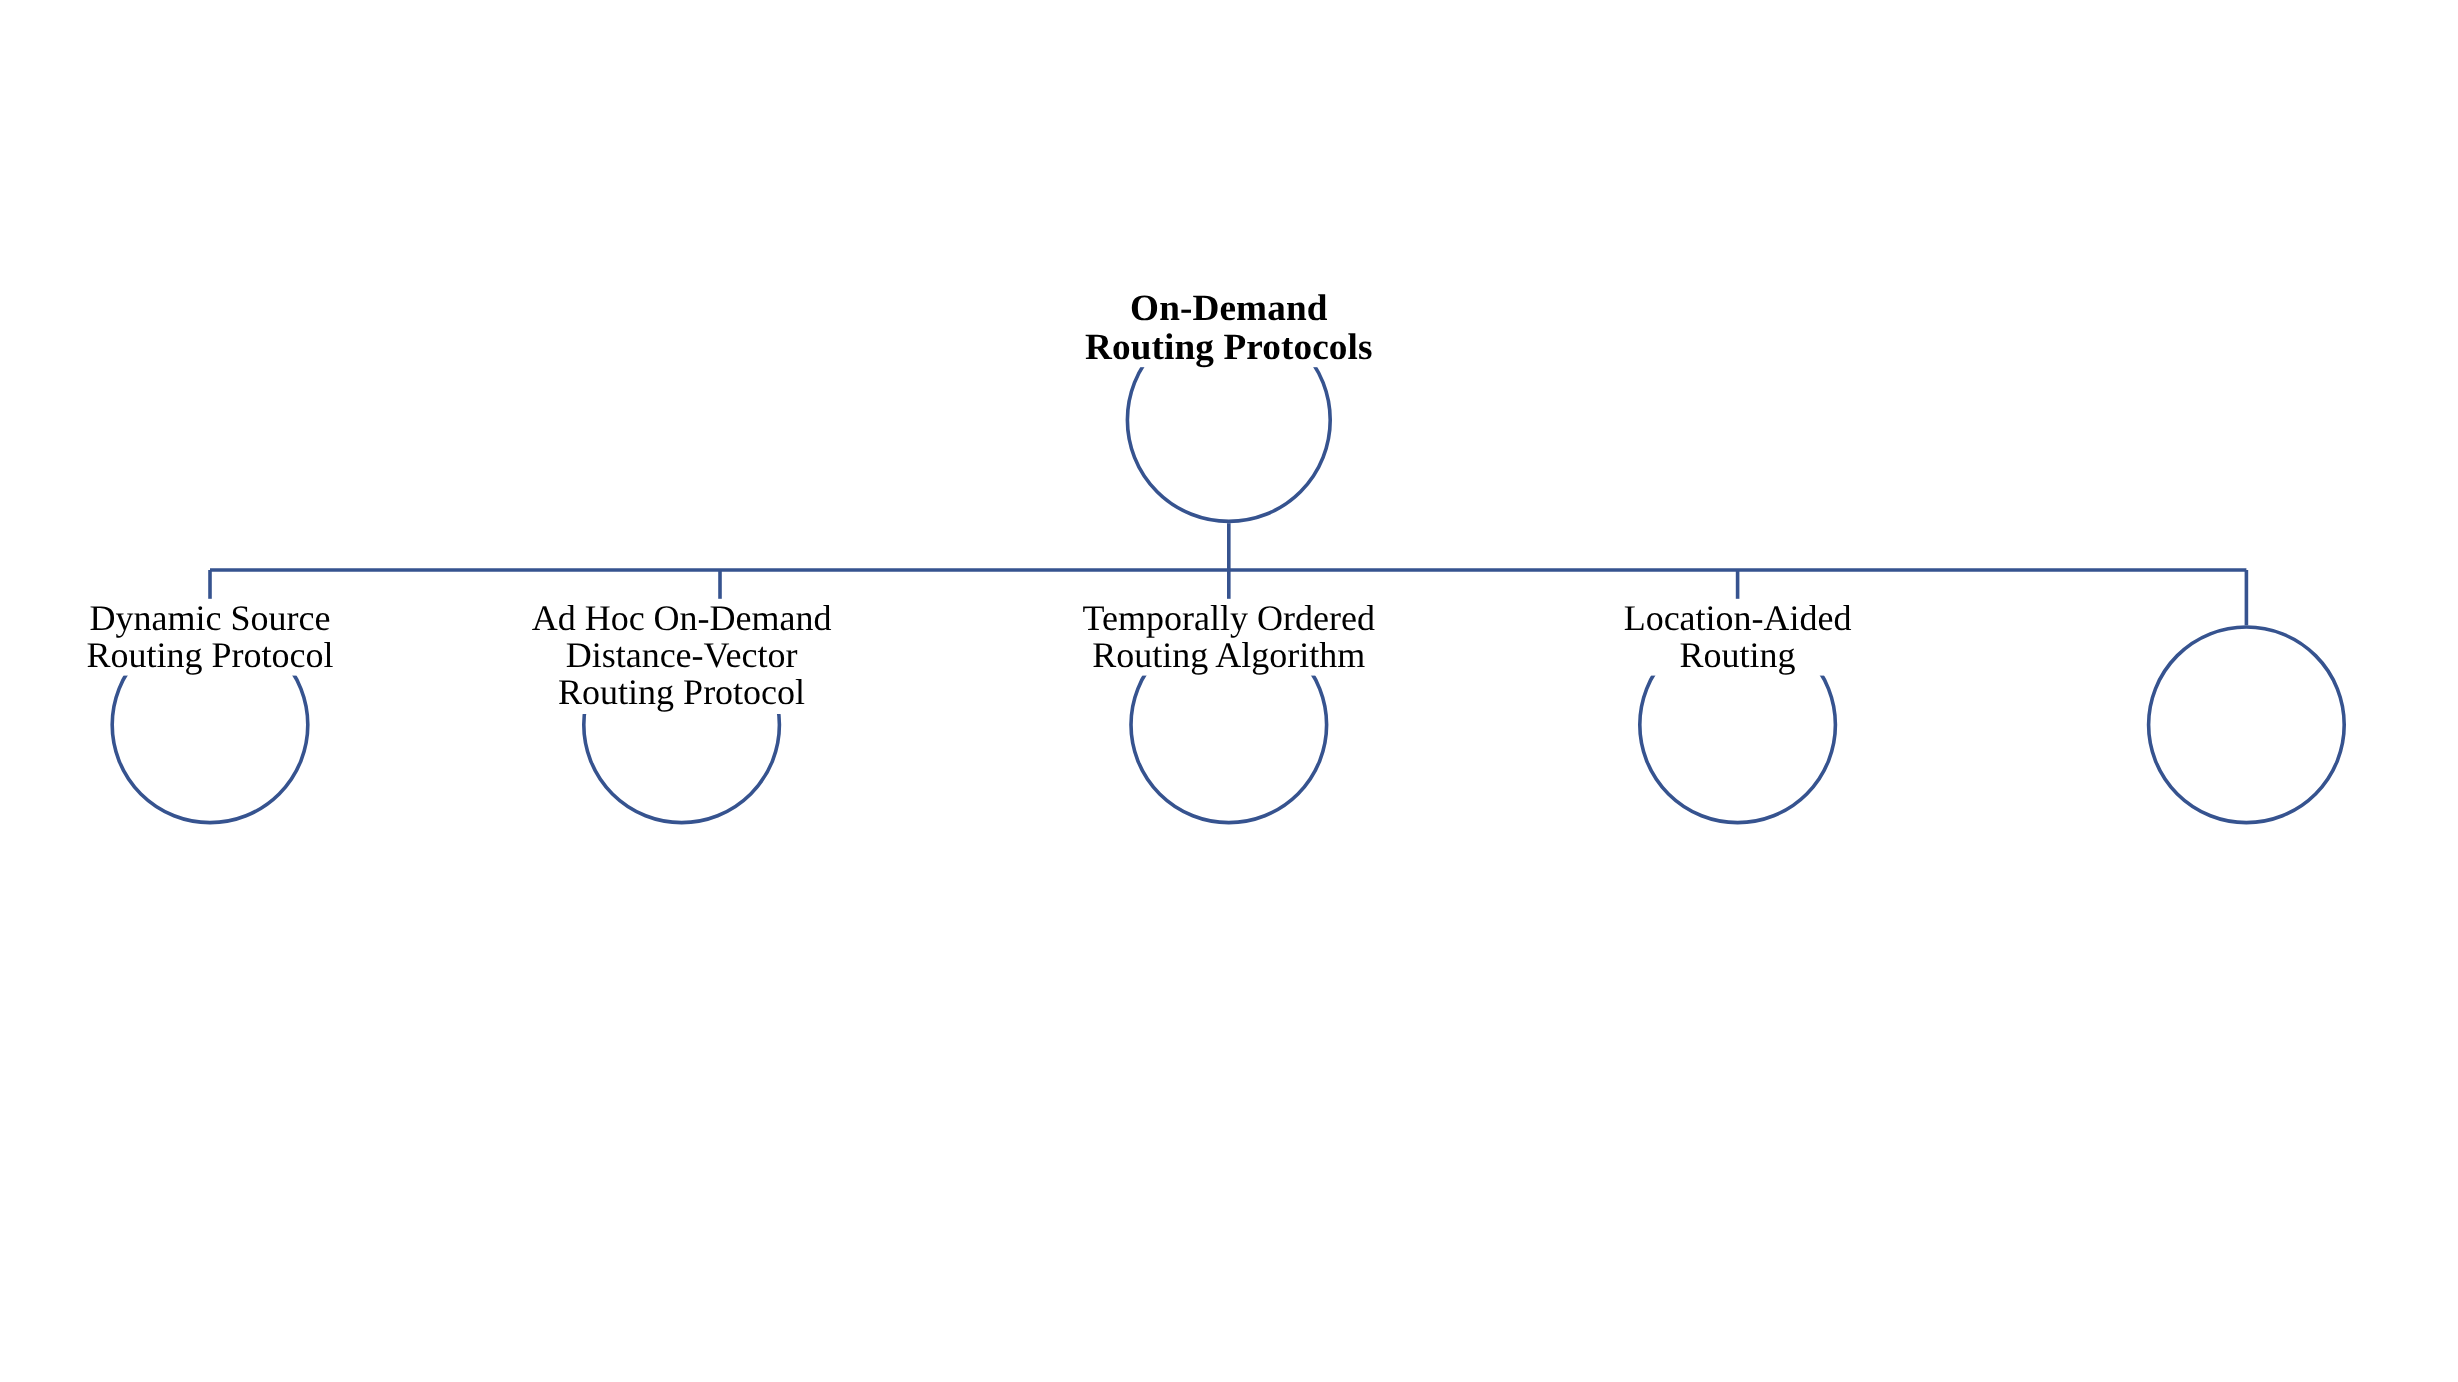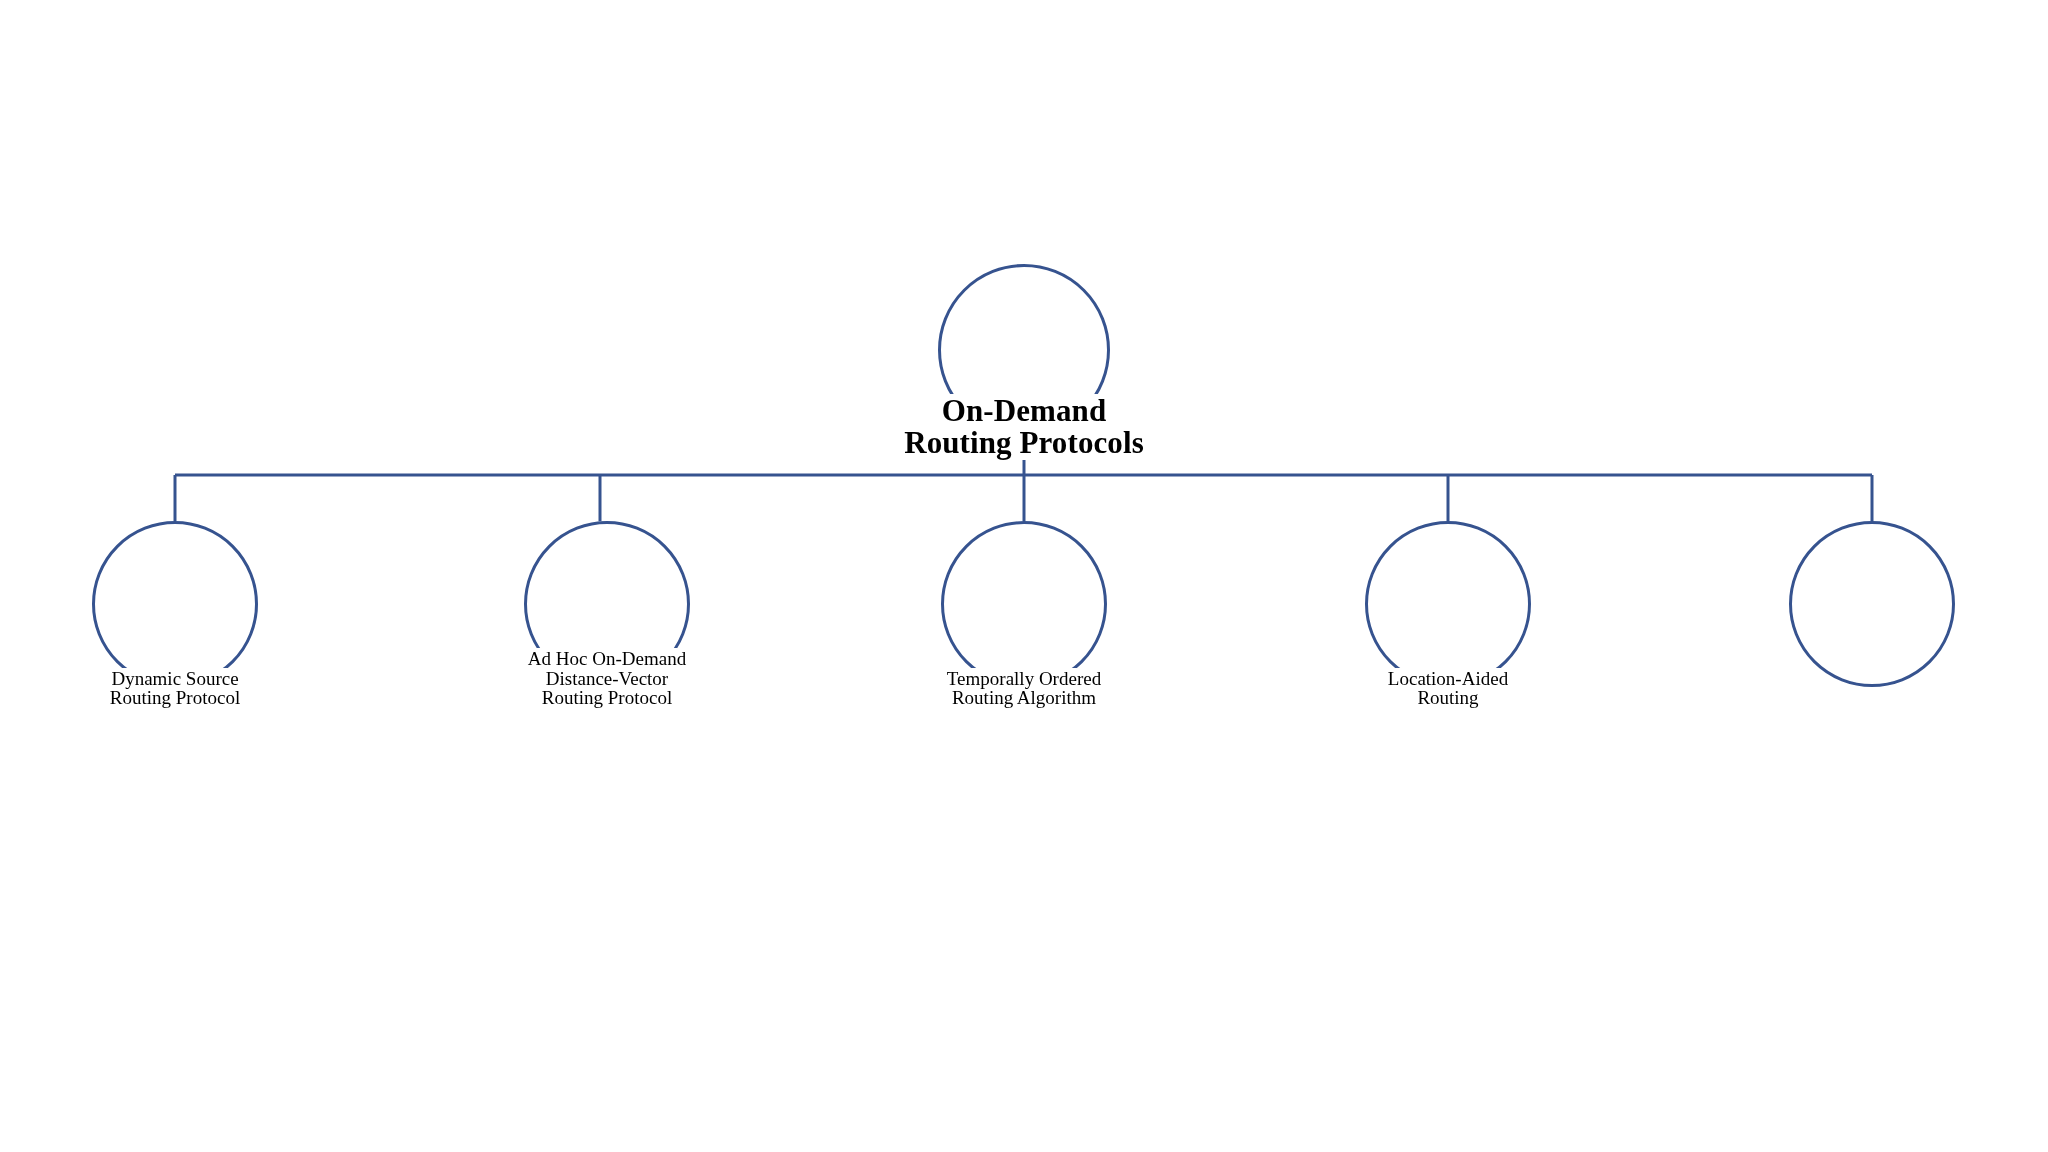--- a/index.html
+++ b/index.html
@@ -24,21 +24,21 @@
     position: absolute;
     left: 0;
     top: 0;
     width: 2048px;
     height: 1152px;
   }
   .node {
     position: absolute;
     transform: translate(-50%, -50%);
     display: flex;
-    align-items: flex-end;
+    align-items: flex-start;
     justify-content: center;
     font-family: Liberation Serif, serif;
   }
   .node-circle {
     position: absolute;
     left: 50%;
     top: 50%;
     transform: translate(-50%, -50%);
     border-radius: 50%;
     border: 3px solid #36538f;
@@ -80,21 +80,21 @@
   .child {
     top: 604px;
     width: 420px;
     height: 210px;
   }
   .child .node-circle {
     width: 166px;
     height: 166px;
   }
   .child .node-label {
-    font-size: 19px;
+    font-size: 30px;
     font-weight: normal;
   }
 
   #node-child-0 { left: 175px; }
   #node-child-1 { left: 600px; }
   #node-child-2 { left: 1024px; }
   #node-child-3 { left: 1448px; }
   #node-child-4 { left: 1872px; }
 </style>
 </head>
@@ -123,21 +123,21 @@
   </div>
 
   <div class="node child" id="node-child-0" style="left: 175px; top: 604px;">
     <div class="node-circle" style="width: 166px; height: 166px; border-color: rgb(54, 83, 143);"></div>
     <div class="node-label">
       <span class="ln">Dynamic Source</span>
       <span class="ln">Routing Protocol</span>
     </div>
   </div>
 
-  <div class="node child" id="node-child-1" style="left: 607px; top: 604px;">
+  <div class="node child" id="node-child-1" style="left: 568px; top: 604px;">
     <div class="node-circle" style="width: 166px; height: 166px; border-color: rgb(54, 83, 143);"></div>
     <div class="node-label">
       <span class="ln">Ad Hoc On-Demand</span>
       <span class="ln">Distance-Vector</span>
       <span class="ln">Routing Protocol</span>
     </div>
   </div>
 
   <div class="node child" id="node-child-3" style="left: 1448px; top: 604px;">
     <div class="node-circle" style="width: 166px; height: 166px; border-color: rgb(54, 83, 143);"></div>

